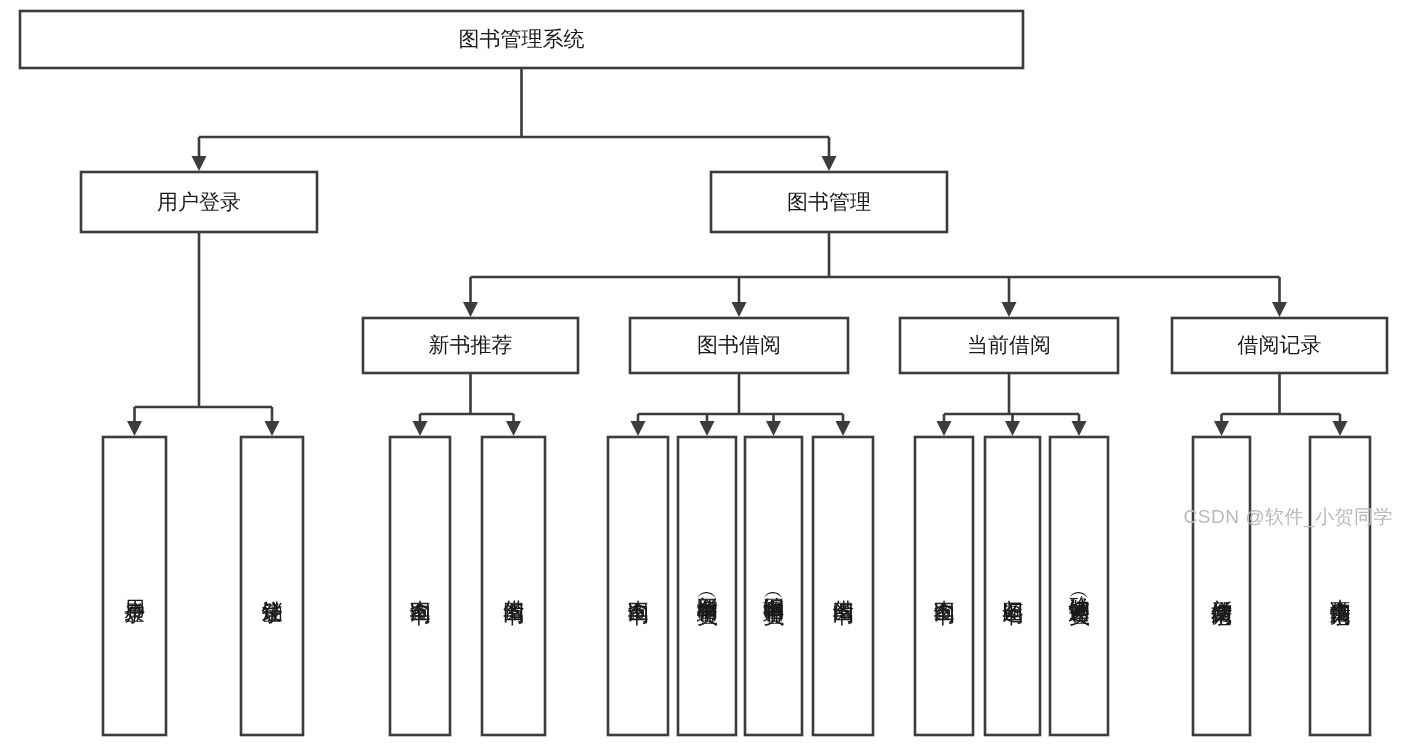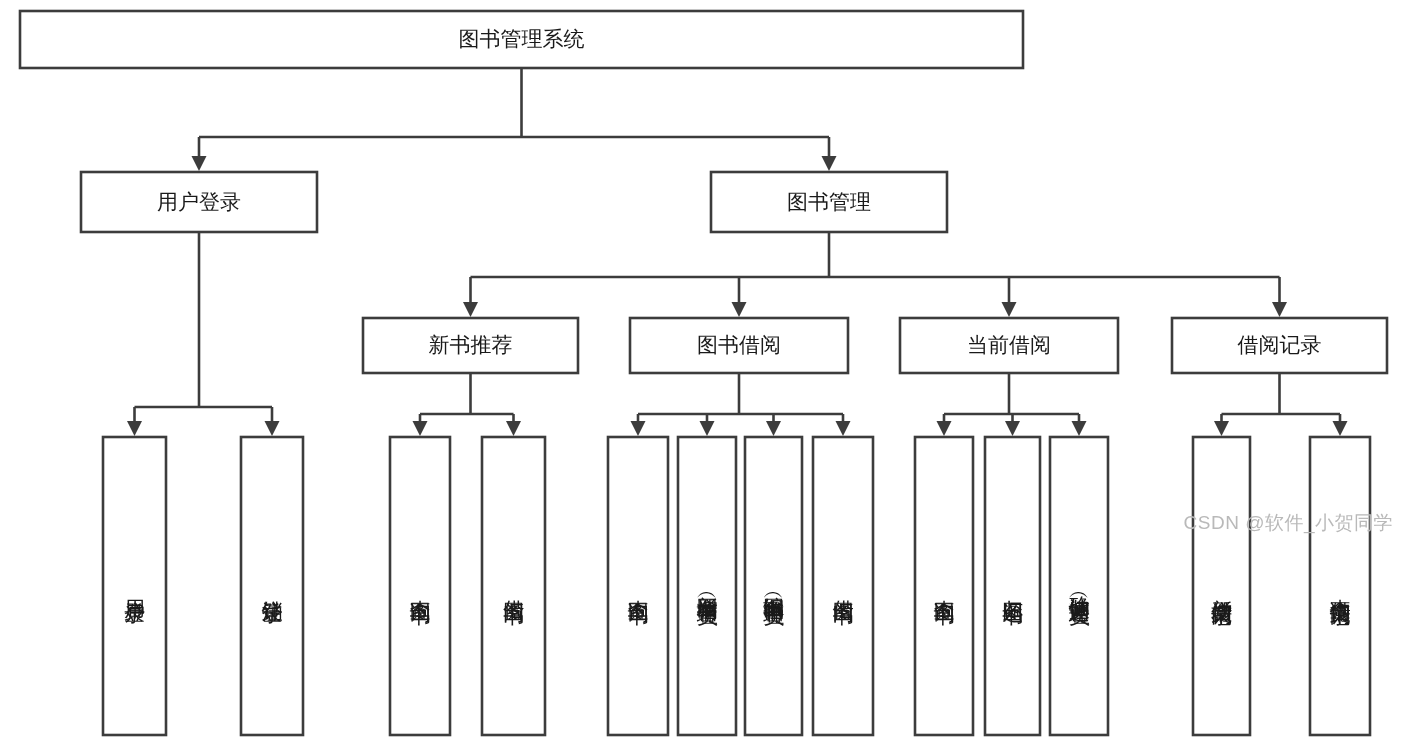--- a/index.html
+++ b/index.html
@@ -57,21 +57,21 @@
     line-height: 1.06;
     color: #1a1a1a;
     letter-spacing: 1.5px;
     white-space: nowrap;
     text-align: center;
     pointer-events: none;
   }
   .watermark {
     position: absolute;
     right: 12px;
-    bottom: 6px;
+    bottom: 12px;
     font-family: "Liberation Sans", "DejaVu Sans", sans-serif;
     font-size: 19px;
     color: #b9b9b9;
     letter-spacing: 0.5px;
     white-space: nowrap;
   }
 </style>
 </head>
 <body>
 

